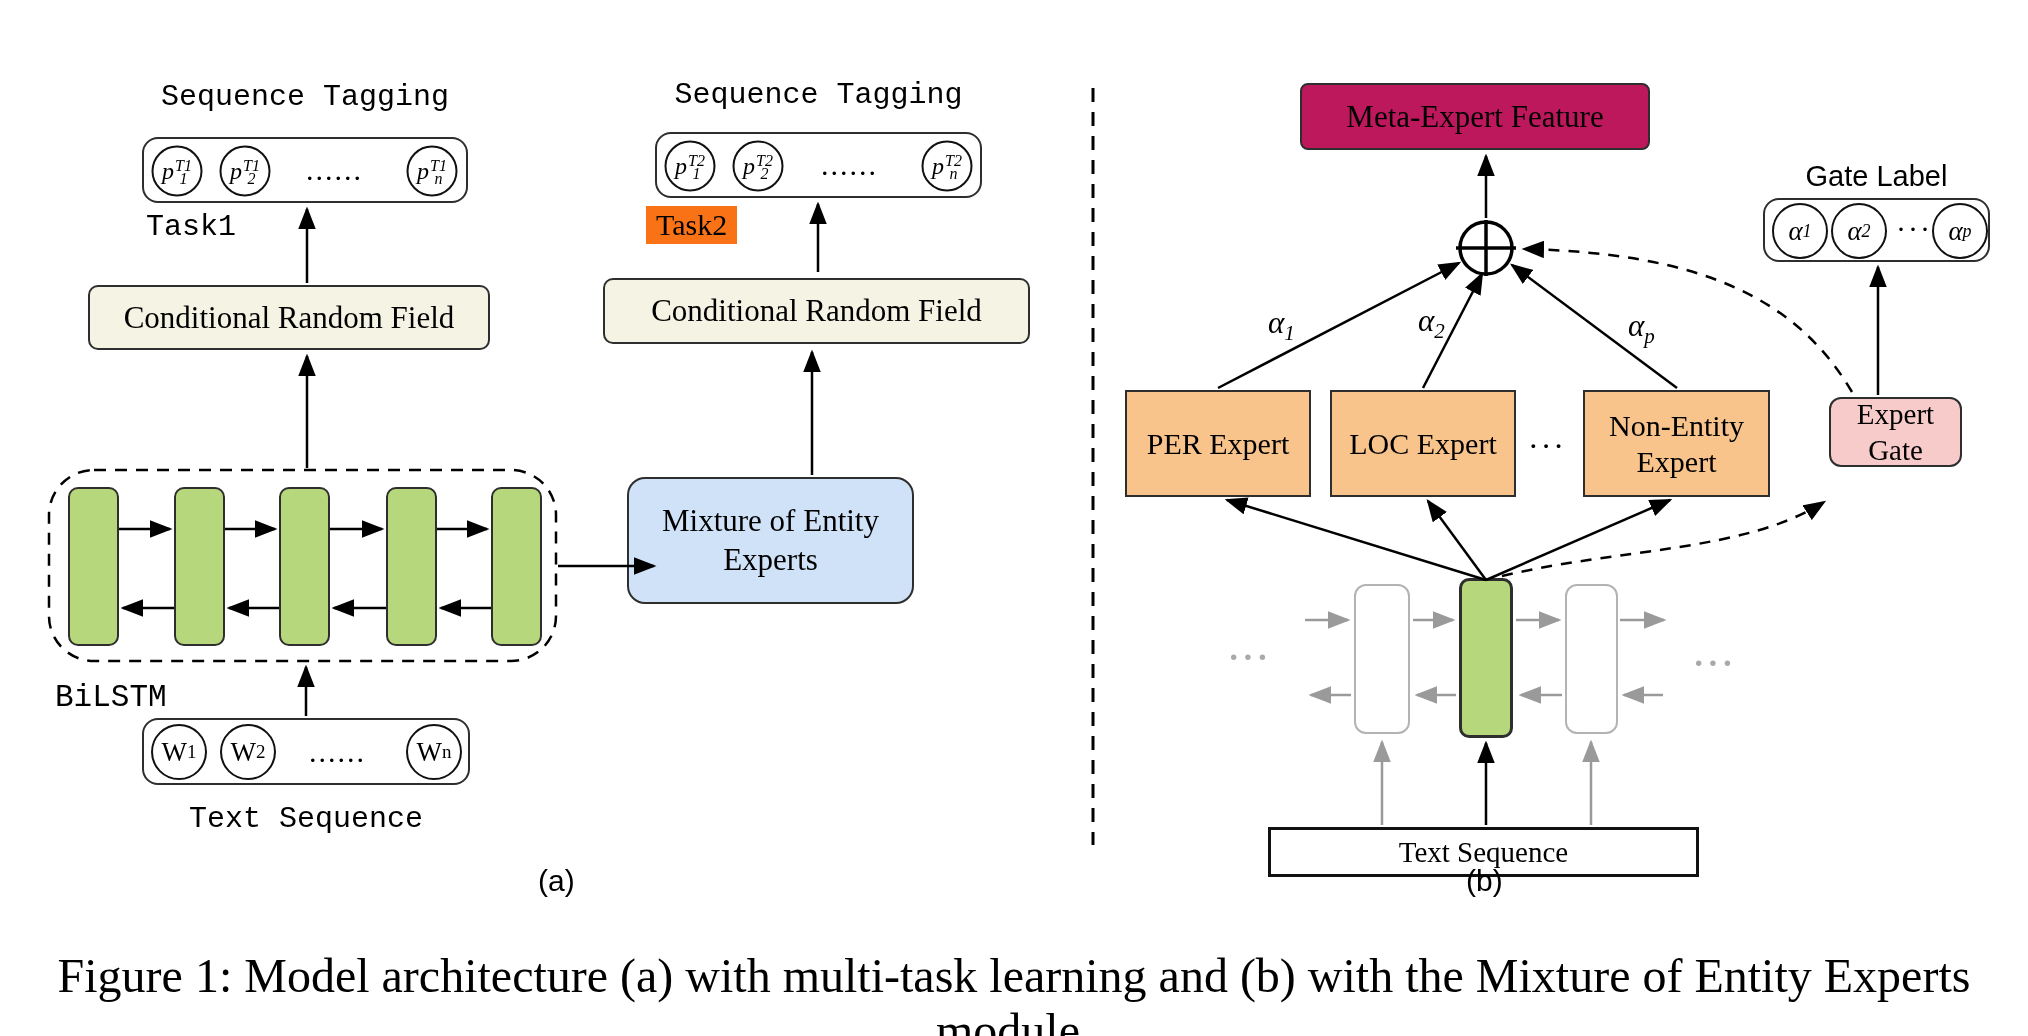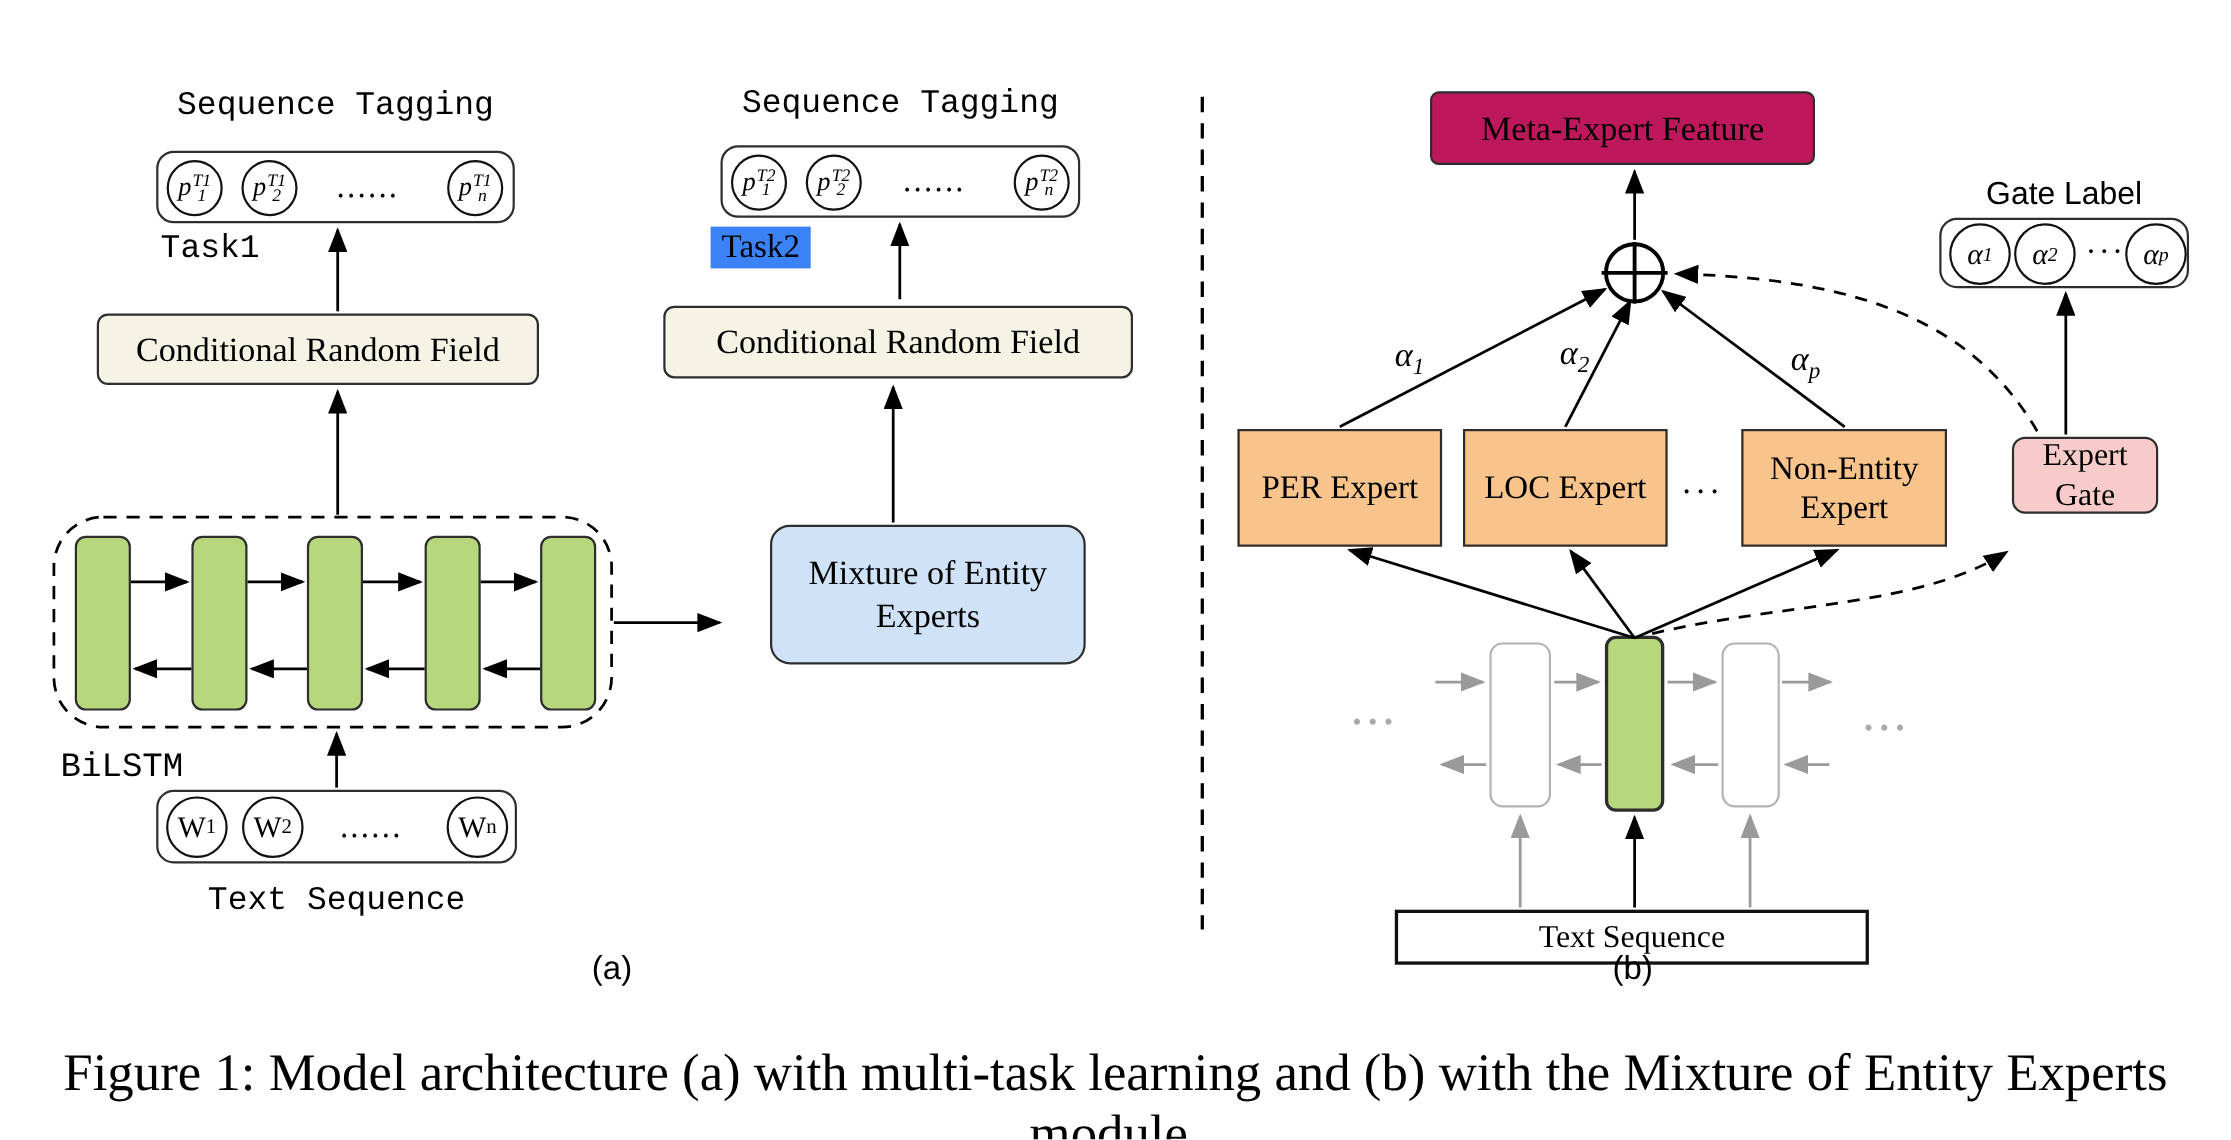--- a/index.html
+++ b/index.html
@@ -12,21 +12,21 @@
   
   .box{position:absolute;box-sizing:border-box;background:#fff;border:2.5px solid #2e2e2e;}
   .rounded16{border-radius:16px;}
   .crf{background:#f5f3e3;border-radius:10px;font-size:31px;display:flex;align-items:center;justify-content:center;}
   .blue{background:#be185d;}
   .moe{background:#cfe2f7;border-radius:18px;font-size:31px;display:flex;align-items:center;justify-content:center;text-align:center;line-height:1.25;padding:0 18px;}
   .orange{background:#f8c48c;border-radius:0;font-size:30px;display:flex;align-items:center;justify-content:center;text-align:center;line-height:1.2;}
   .pink{background:#f8cbcb;border-radius:12px;font-size:29px;display:flex;align-items:center;justify-content:center;text-align:center;line-height:1.25;}
   .greencell{background:#b7d77c;border:2.5px solid #2e2e2e;border-radius:10px;position:absolute;box-sizing:border-box;}
   .graycell{background:#fff;border:2.5px solid #b3b3b3;border-radius:12px;position:absolute;box-sizing:border-box;}
-  .task2hl{background:#3b82f6;padding:2px 10px;font-size:30px;}
+  .task2hl{background:#f97316;padding:2px 10px;font-size:30px;}
   
   .circle{position:absolute;transform:translate(-50%,-50%);border:2.5px solid #111;border-radius:50%;
           background:#fff;display:flex;align-items:center;justify-content:center;white-space:nowrap;}
   .prob{width:47px;height:47px;font-size:24px;font-style:italic;}
   .ss{display:inline-flex;flex-direction:column;align-items:center;font-size:16px;line-height:13px;font-style:italic;margin-left:1px;}
   .wcirc{width:52px;height:52px;font-size:27px;}
   .wcirc sub{font-size:19px;line-height:0;}
   .acirc{width:52px;height:52px;font-size:27px;}
   .acirc sub{font-size:18px;line-height:0;font-style:italic;}
   .alphaw{position:absolute;font-size:31px;font-style:italic;white-space:nowrap;}
@@ -75,21 +75,21 @@
       <span>Conditional Random Field</span>
     </div>
 
     <div class="greencell" style="left:68px;top:487px;width:51px;height:159px;"></div>
     <div class="greencell" style="left:174px;top:487px;width:51px;height:159px;"></div>
     <div class="greencell" style="left:279px;top:487px;width:51px;height:159px;"></div>
     <div class="greencell" style="left:386px;top:487px;width:51px;height:159px;"></div>
     <div class="greencell" style="left:491px;top:487px;width:51px;height:159px;"></div>
     <div class="lbl" style="left:55px;top:680px;font-size:31px;">BiLSTM</div>
 
-    <div class="box moe" style="left:700px;top:477px;width:287px;height:127px;">
+    <div class="box moe" style="left:627px;top:477px;width:287px;height:127px;">
       <span>Mixture of Entity Experts</span>
     </div>
 
     <div class="lbl ctr" style="left:655px;top:78px;width:327px;">Sequence Tagging</div>
     <div class="box rounded16" style="left:655px;top:132px;width:327px;height:66px;">
       <div class="circle prob" style="left:33px;top:32px;">
         <span>p</span>
           <span class="ss">
             <span>T2</span>
             <span>1</span>

